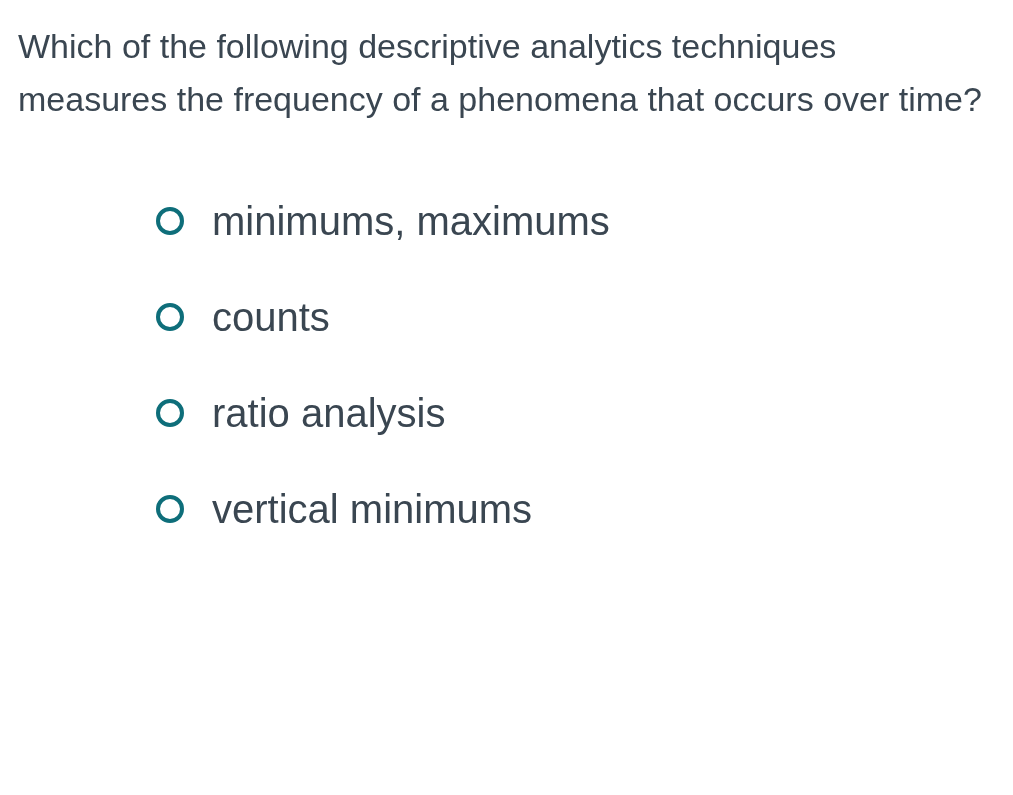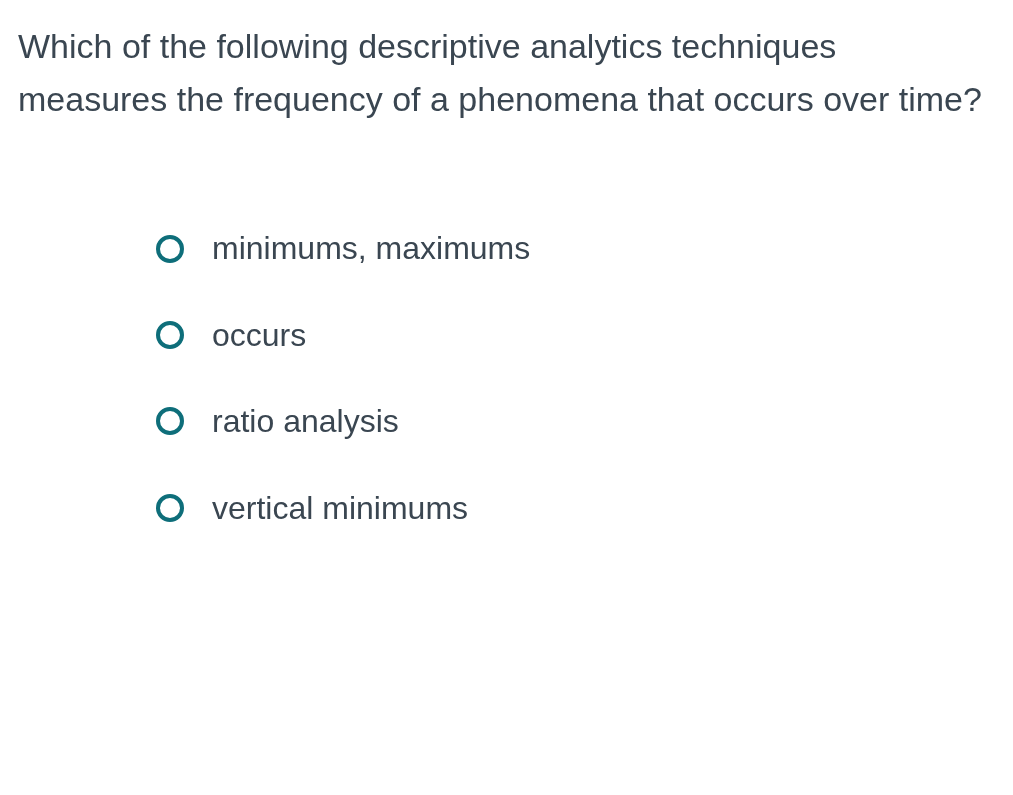--- a/index.html
+++ b/index.html
@@ -13,61 +13,61 @@
       width: 1013px;
       height: 795px;
       padding: 20px 18px;
       color: #3a4651;
     }
     .question-text {
       font-size: 34px;
       line-height: 1.55;
       font-weight: 400;
       color: #3a4651;
-      margin-bottom: 104px;
+      margin-bottom: 72px;
     }
     .options-container {
       padding-left: 138px;
     }
     .option-row {
       display: flex;
       align-items: center;
       margin-bottom: 48px;
       cursor: pointer;
     }
     .radio-button {
       width: 28px;
       height: 28px;
       border-radius: 50%;
       border: 4px solid #0e6e7a;
       background: #ffffff;
       flex-shrink: 0;
       margin-right: 28px;
     }
     .option-label {
-      font-size: 32px;
+      font-size: 40px;
       font-weight: 400;
       color: #3a4651;
       line-height: 1.2;
       text-align: center;
     }
   </style>
 </head>
 <body>
 
 <div class="question-text">Which of the following descriptive analytics techniques measures the frequency of a phenomena that occurs over time?</div>
 
 <div class="options-container">
   <div class="option-row">
     <div class="radio-button"></div>
     <div class="option-label">minimums, maximums</div>
   </div>
   <div class="option-row">
     <div class="radio-button"></div>
-    <div class="option-label">occurs</div>
+    <div class="option-label">counts</div>
   </div>
   <div class="option-row">
     <div class="radio-button"></div>
     <div class="option-label">ratio analysis</div>
   </div>
   <div class="option-row">
     <div class="radio-button"></div>
     <div class="option-label">vertical minimums</div>
   </div>
 </div>

